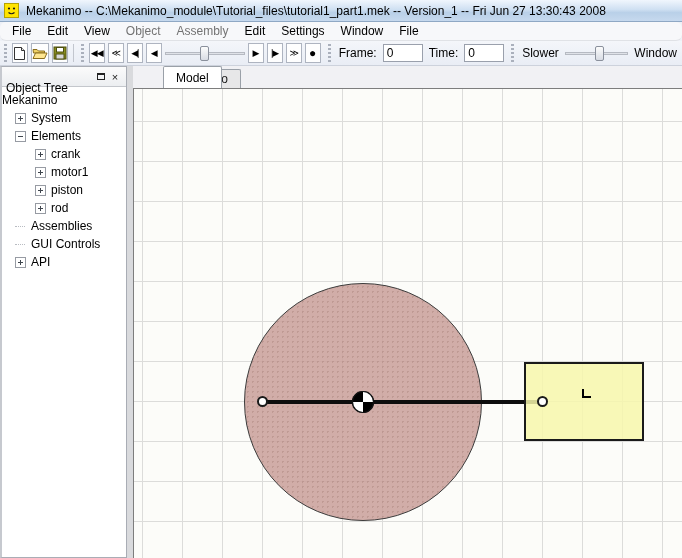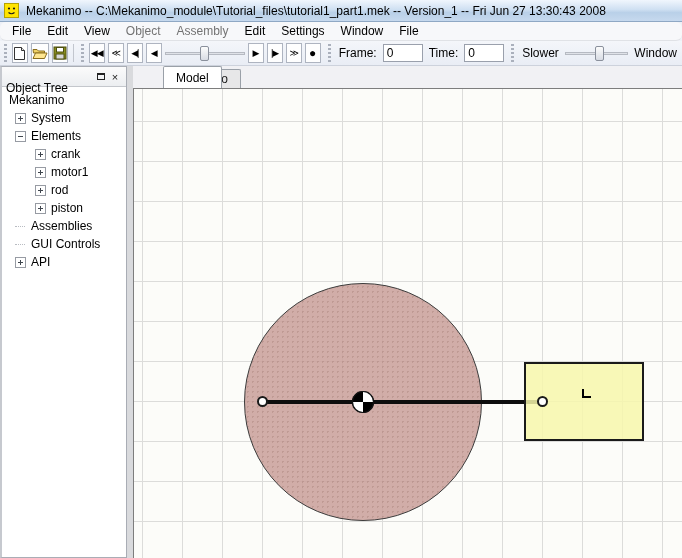--- a/index.html
+++ b/index.html
@@ -50,21 +50,21 @@
   .dock-btn { width:14px; height:14px; display:flex; align-items:center; justify-content:center;
     font-size:11px; cursor:pointer; color:#222; }
   .float-glyph { width:8px; height:7px; border:1px solid #222; border-top:2px solid #222; }
   .tree { padding-top:4px; }
   .tree-row { height:18px; display:flex; align-items:center; cursor:default; white-space:nowrap; }
   .exp { width:11px; height:11px; border:1px solid #979ba3; background:#fff; position:relative;
     flex:0 0 auto; margin-right:5px; cursor:pointer; }
   .exp::before { content:""; position:absolute; left:2px; right:2px; top:4px; height:1px; background:#40464e; }
   .exp.plus::after { content:""; position:absolute; top:2px; bottom:2px; left:4px; width:1px; background:#40464e; }
   .stub { width:10px; height:1px; border-top:1px dotted #b9bcc2; margin-right:6px; flex:0 0 auto; }
-  .ind0 { padding-left:7px; } .ind1 { padding-left:13px; } .ind2 { padding-left:33px; }
+  .ind0 { } .ind1 { padding-left:13px; } .ind2 { padding-left:33px; }
   .splitter { position:absolute; left:127px; top:66px; width:6px; bottom:0; background:#d9dadd; cursor:col-resize; }
 
   
   .tabbar { position:absolute; left:133px; top:66px; right:0; height:22px; background:#f1f1f4; }
   .tab { position:absolute; bottom:0; display:flex; align-items:center; justify-content:center;
     border:1px solid #9aa0a8; border-bottom:none; border-radius:2px 2px 0 0; cursor:pointer; padding:0 12px; }
   .tab.active { left:8px; height:22px; background:#fff; z-index:2;margin-left:22px; }
   .tab.inactive { left:62px; height:19px; background:#e7e7e8; color:#1a1a1a; z-index:1; }
 
   .canvas { position:absolute; left:133px; top:88px; right:0; bottom:0;
@@ -193,25 +193,25 @@
     <div class="tree-row ind2">
       <span class="exp plus"></span>
       <span>crank</span>
     </div>
     <div class="tree-row ind2">
       <span class="exp plus"></span>
       <span>motor1</span>
     </div>
     <div class="tree-row ind2">
       <span class="exp plus"></span>
+      <span>piston</span>
+    </div>
+    <div class="tree-row ind2">
+      <span class="exp plus"></span>
       <span>rod</span>
-    </div>
-    <div class="tree-row ind2">
-      <span class="exp plus"></span>
-      <span>piston</span>
     </div>
     <div class="tree-row ind1">
       <span class="stub"></span>
       <span>Assemblies</span>
     </div>
     <div class="tree-row ind1">
       <span class="stub"></span>
       <span>GUI Controls</span>
     </div>
     <div class="tree-row ind1">

